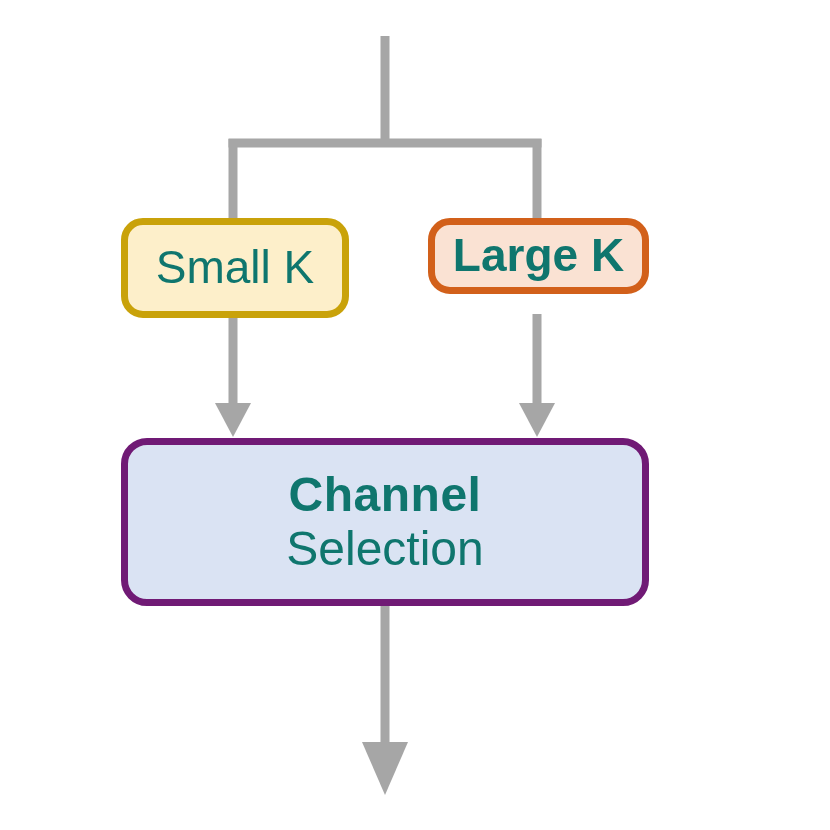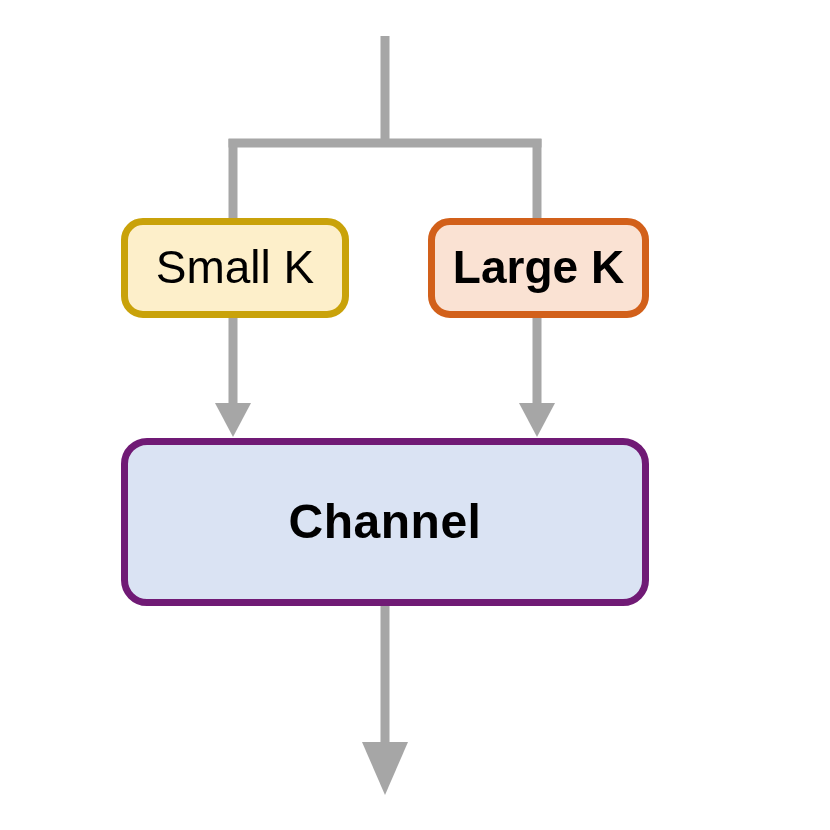--- a/index.html
+++ b/index.html
@@ -27,38 +27,38 @@
     height: 830px;
   }
   .node {
     position: absolute;
     box-sizing: border-box;
     display: flex;
     flex-direction: column;
     align-items: center;
     justify-content: center;
     text-align: center;
-    color: #000000;
+    color: #0f766e;
     line-height: 1.12;
     z-index: 2;
   }
   .node-small-k {
     left: 121px;
     top: 218px;
     width: 228px;
     height: 100px;
     background: #fdefca;
     border: 7px solid #c9a20a;
     border-radius: 22px;
   }
   .node-large-k {
     left: 428px;
     top: 218px;
     width: 221px;
-    height: 100px;
+    height: 76px;
     background: #fae2d3;
     border: 7px solid #d2601a;
     border-radius: 22px;
     justify-content: center;
   }
   .node-channel-selection {
     left: 121px;
     top: 438px;
     width: 528px;
     height: 168px;
@@ -107,15 +107,16 @@
   <div class="node node-small-k">
     <span class="label-regular">Small K</span>
   </div>
 
   <div class="node node-large-k">
     <span class="label-bold">Large K</span>
   </div>
 
   <div class="node node-channel-selection">
     <span class="label-bold">Channel</span>
+    <span class="label-regular">Selection</span>
   </div>
 
 </div>
 
 </body></html>

